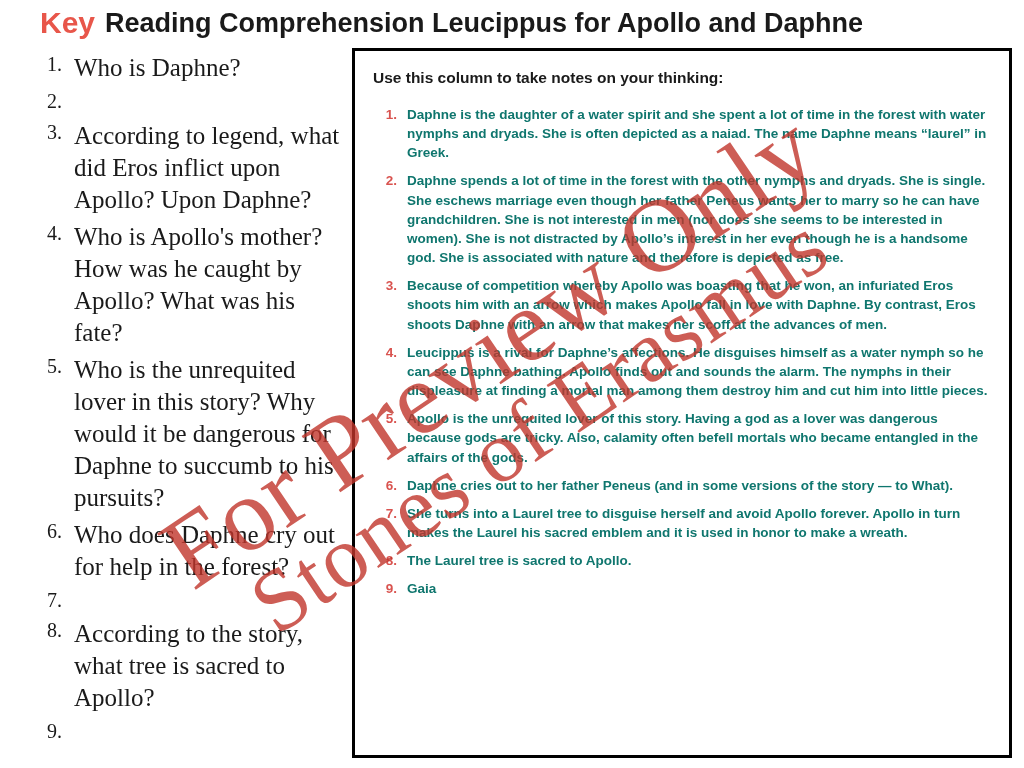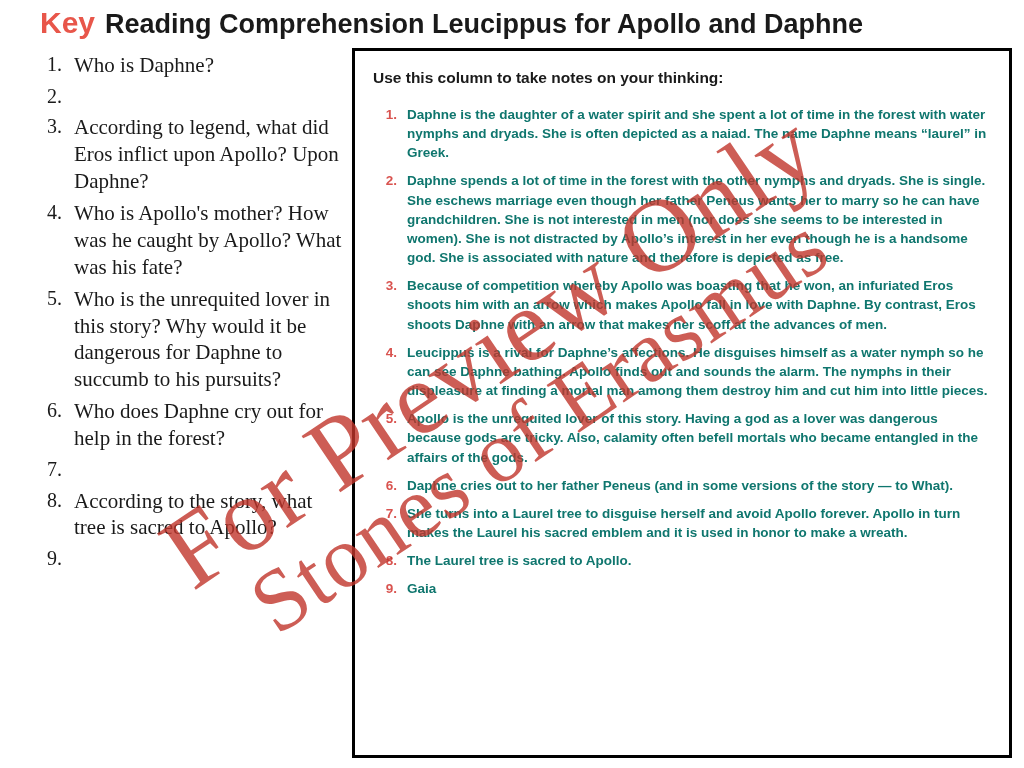--- a/index.html
+++ b/index.html
@@ -16,21 +16,21 @@
     font-family: "Liberation Serif", serif;
   }
 
   
   .title-row {
     position: absolute;
     top: 8px;
     left: 40px;
     width: 960px;
     display: flex;
-    align-items: flex-end;
+    align-items: center;
     gap: 10px;
   }
   .title-key {
     color: #e8564a;
     font-family: "Liberation Sans", sans-serif;
     font-size: 30px;
     font-weight: 700;
     line-height: 1;
   }
   .title-main {
@@ -58,21 +58,21 @@
     width: 34px;
     flex: 0 0 34px;
     text-align: right;
     padding-right: 12px;
     font-size: 20px;
     color: #1a1a1a;
     line-height: 1.28;
   }
   .q-text {
     flex: 1 1 auto;
-    font-size: 21px;
+    font-size: 25px;
     color: #1a1a1a;
     line-height: 1.28;
   }
   .q-text .bonus {
     font-weight: 700;
   }
 
   
   .notes-panel {
     position: absolute;

